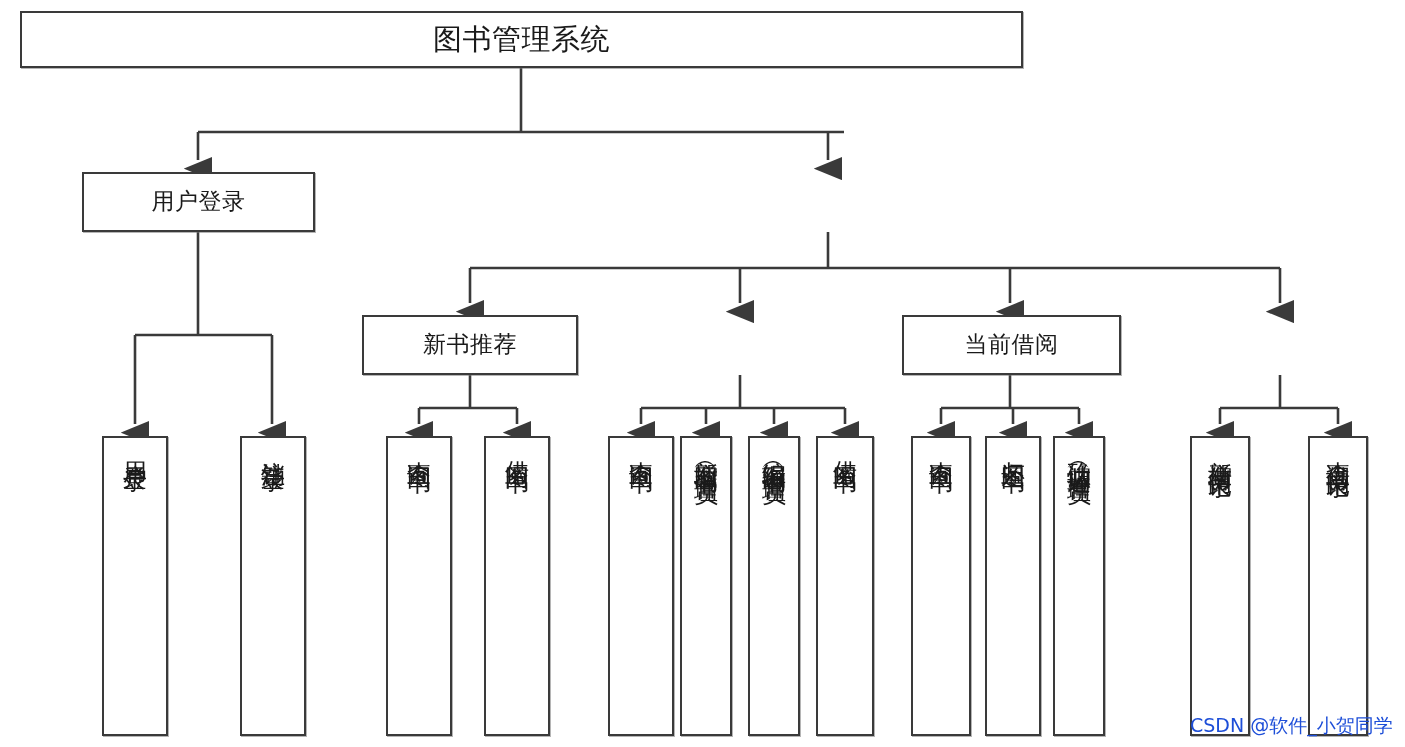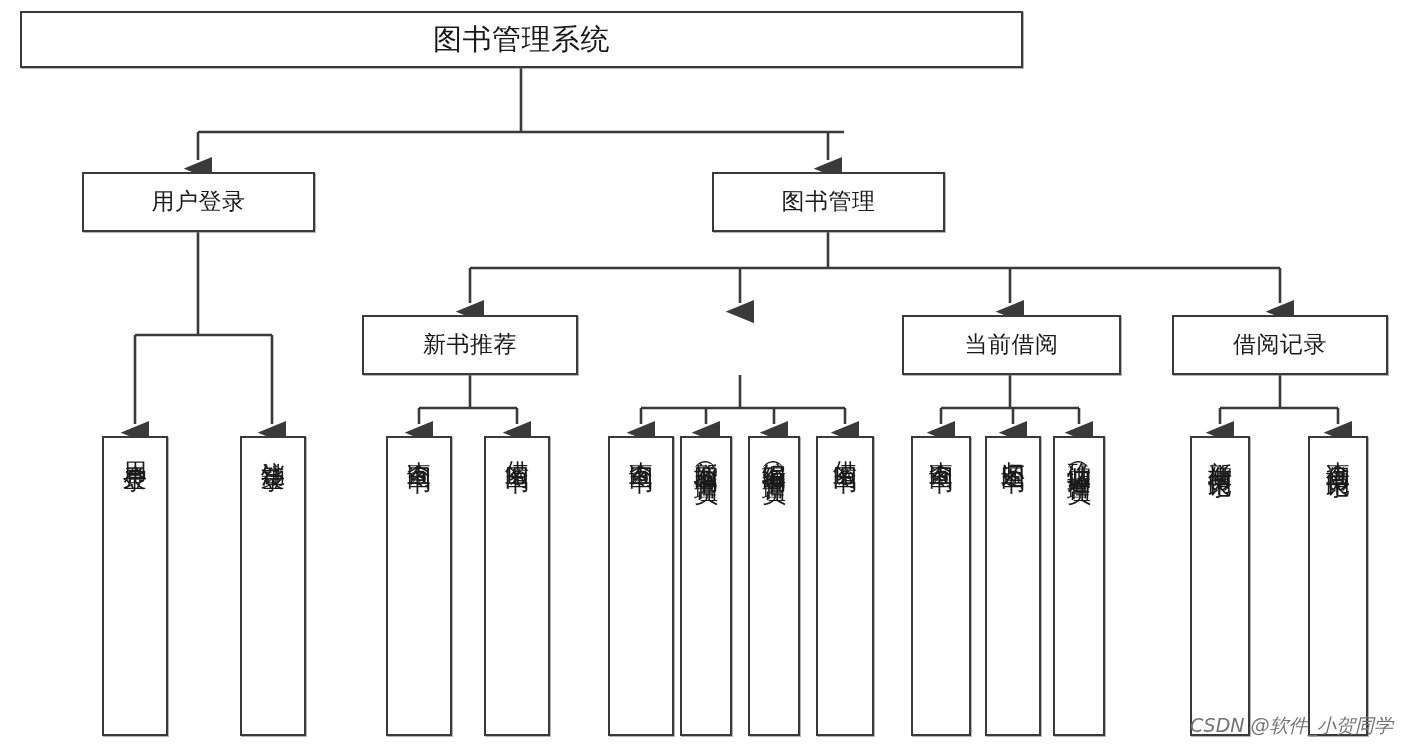--- a/index.html
+++ b/index.html
@@ -61,25 +61,24 @@
   .node.v .lbl {
     writing-mode: vertical-rl;
     text-orientation: upright;
     font-size: 24px;
     line-height: 1.0;
     letter-spacing: 3px;
   }
   .watermark {
     position: absolute;
     font-size: 19px;
-    color: #737373;
+    color: #1d4ed8;
     white-space: nowrap;
     z-index: 5;
     font-family: "DejaVu Sans", "Liberation Sans", sans-serif;
-    font-style: italic;
   }
 </style>
 </head>
 <body>
 
 <div id="canvas">
 
   <svg id="wires" viewBox="0 0 1405 747" xmlns="http://www.w3.org/2000/svg">
     <defs>
       <marker id="arrow" markerWidth="9" markerHeight="11" refX="1.2" refY="5.5" orient="auto" markerUnits="strokeWidth">
@@ -130,32 +129,26 @@
     </g>
   </svg>
 
   <div class="node h root" style="left:20px; top:11px; width:1003px; height:57px;">
     <span class="lbl">图书管理系统</span>
   </div>
 
   <div class="node h" style="left:82px; top:172px; width:233px; height:60px;">
     <span class="lbl">用户登录</span>
   </div>
-  <div class="node h" style="left:712px; top:172px; width:233px; height:60px;">
-    <span class="lbl">图书管理</span>
-  </div>
 
   <div class="node h" style="left:362px; top:315px; width:216px; height:60px;">
     <span class="lbl">新书推荐</span>
   </div>
   <div class="node h" style="left:902px; top:315px; width:219px; height:60px;">
     <span class="lbl">当前借阅</span>
-  </div>
-  <div class="node h" style="left:1172px; top:315px; width:216px; height:60px;">
-    <span class="lbl">借阅记录</span>
   </div>
 
   <div class="node v" style="left:102px; top:436px; width:66px; height:300px;">
     <span class="lbl">用户登录</span>
   </div>
   <div class="node v" style="left:240px; top:436px; width:66px; height:300px;">
     <span class="lbl">注销登录</span>
   </div>
 
   <div class="node v" style="left:386px; top:436px; width:66px; height:300px;">

